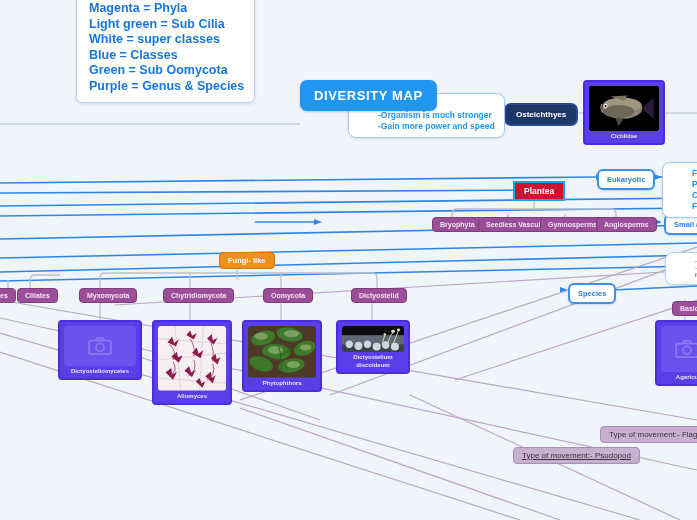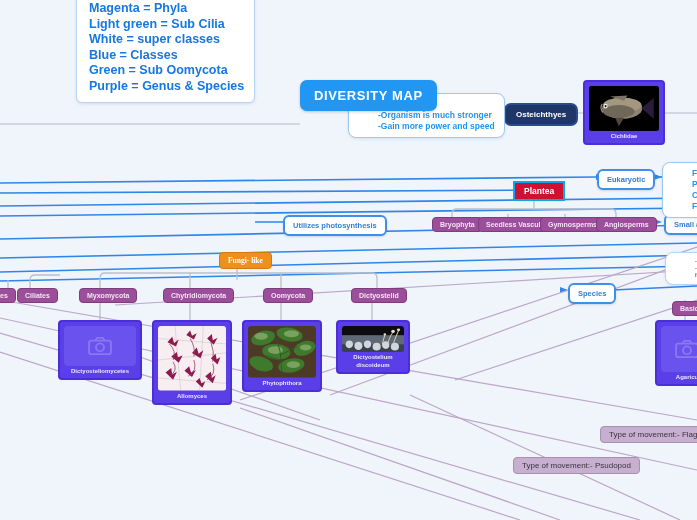--- a/index.html
+++ b/index.html
@@ -37,21 +37,21 @@
   .navy-pill{
     position:absolute;background:#1f3668;border:2px solid #2b4b8f;border-radius:5px;
     color:#ffffff;font-weight:bold;font-size:8px;padding:5px 10px;white-space:nowrap;
   }
   .red-pill{
     position:absolute;background:#cc1133;border:2px solid #0ea5e9;border-radius:0;
     color:#ffffff;font-weight:bold;font-size:8.5px;padding:3px 9px;white-space:nowrap;
   }
   .orange-pill{
     position:absolute;background:#f0901c;border:1px solid #d07a10;border-radius:4px;
-    color:#ffffff;font-weight:bold;font-size:7.5px;padding:3px 8px;white-space:nowrap;font-family:Liberation Serif, serif;
+    color:#ffffff;font-weight:bold;font-size:7.5px;padding:3px 8px;white-space:nowrap;
   }
   .purple-pill{
     position:absolute;background:#9b4f9b;border:1px solid #7d3d7d;border-radius:4px;
     color:#f3e3f3;font-weight:bold;font-size:7px;padding:3px 7px;white-space:nowrap;
   }
   .mauve-pill{
     position:absolute;background:#c6afcf;border:1px solid #a88fb4;border-radius:4px;
     color:#3a3340;font-size:8px;padding:3px 8px;white-space:nowrap;
   }
 
@@ -179,21 +179,20 @@
 
   <div class="white-note" style="left:662px;top:162px;border-color:#9fc8ef;">
     <div class="ln">Forms of mo</div>
     <div class="ln">Pseudopod</div>
     <div class="ln">Cilia</div>
     <div class="ln">Flagella</div>
   </div>
 
   <div class="blue-pill" style="left:664px;top:214px;">Small and vi</div>
 
-  <div class="blue-pill" style="left:283px;top:215px;">Utilizes photosynthesis</div>
 
   <div class="blue-pill" style="left:568px;top:283px;">Species</div>
 
   <div class="red-pill" style="left:513px;top:181px;">Plantea</div>
 
   <div class="purple-pill" style="left:432px;top:217px;">Bryophyta</div>
   <div class="purple-pill" style="left:478px;top:217px;">Seedless Vascular</div>
   <div class="purple-pill" style="left:540px;top:217px;">Gymnosperms</div>
   <div class="purple-pill" style="left:596px;top:217px;">Angiosperms</div>
 
@@ -328,15 +327,15 @@
           <rect class="cam" x="2" y="5" width="24" height="15" rx="2.5"></rect>
           <path class="cam" d="M9 5 L11 2 L17 2 L19 5"></path>
           <circle class="cam" cx="14" cy="12.5" r="4.4"></circle>
         </svg>
       </div>
     </div>
     <div class="cap">Agaricu</div>
   </div>
 
   <div class="mauve-pill" style="left:600px;top:426px;">Type of movement:- Flagella</div>
-  <div class="mauve-pill" style="left:513px;top:457px;">Type of movement:- Psudopod</div>
+  <div class="mauve-pill" style="left:513px;top:447px;text-decoration:underline;">Type of movement:- Psudopod</div>
 
 </div>
 
 </body></html>

